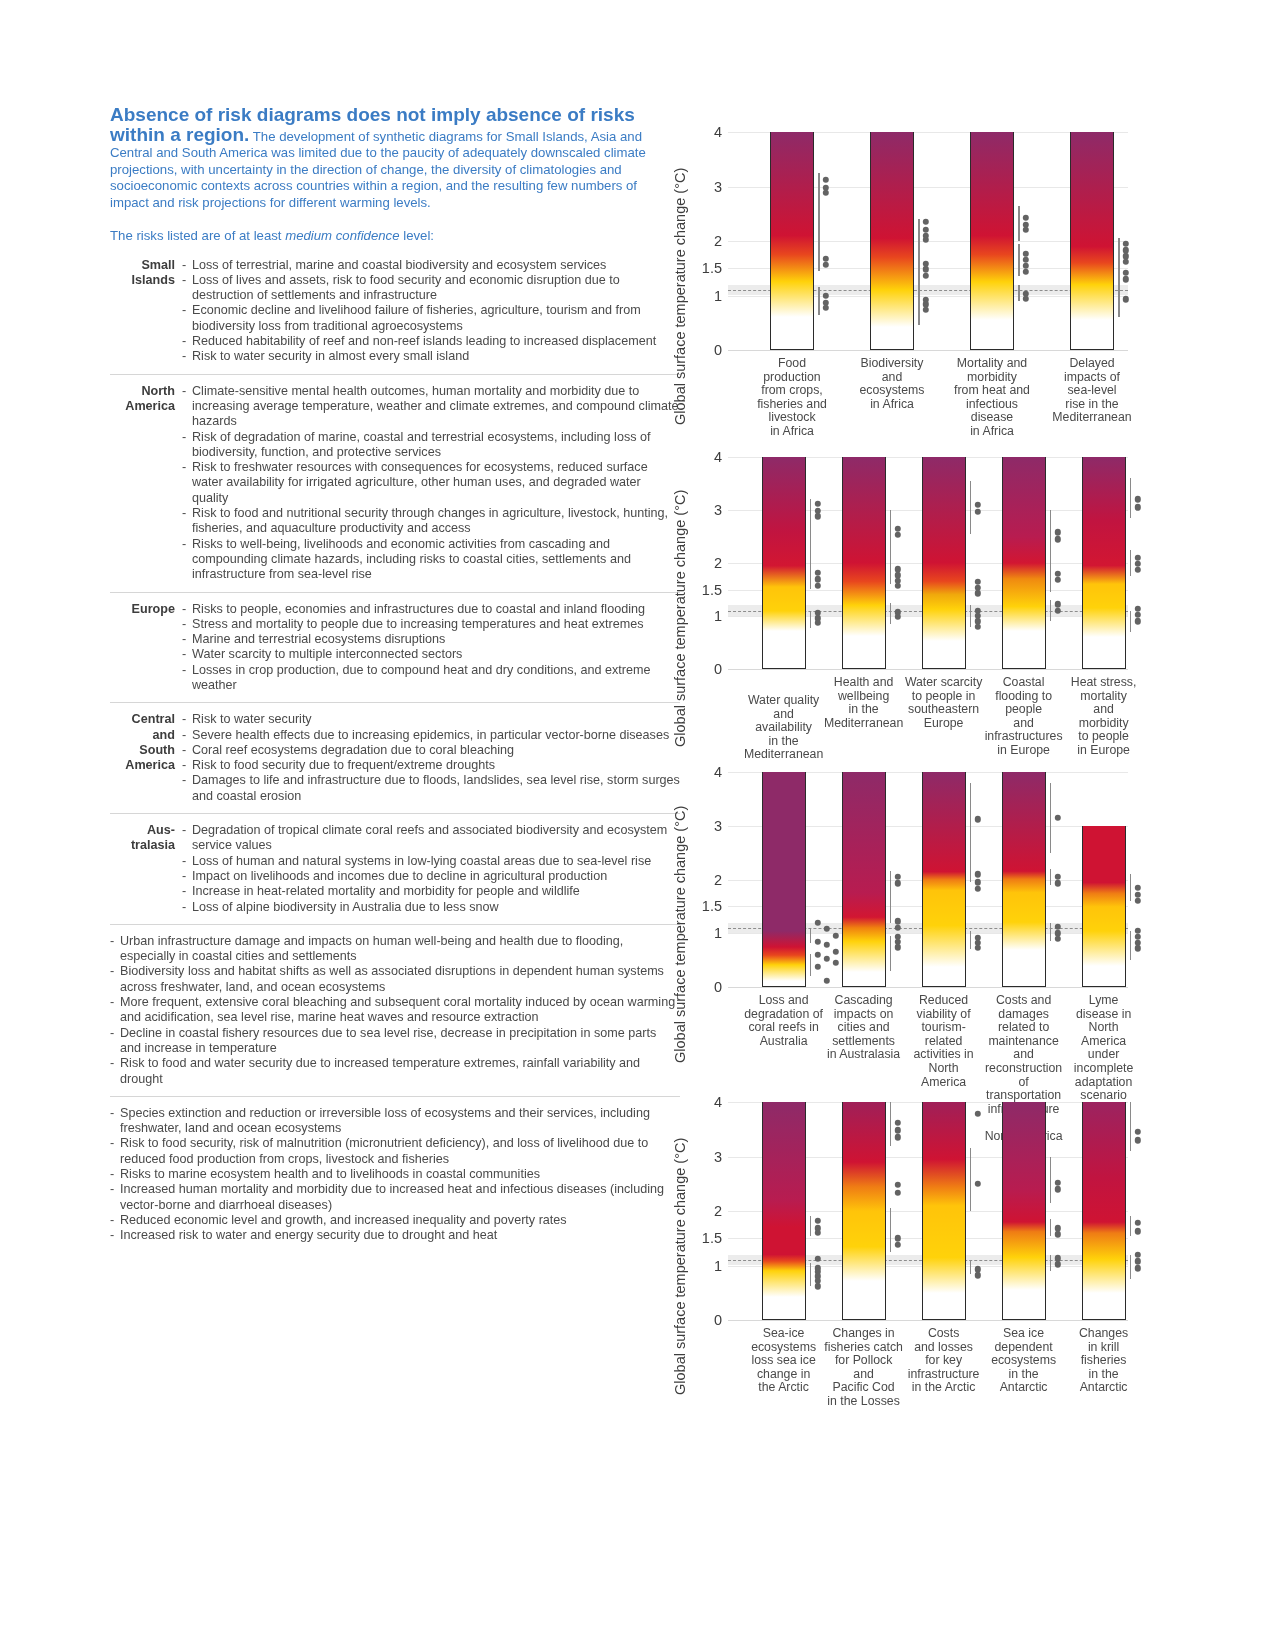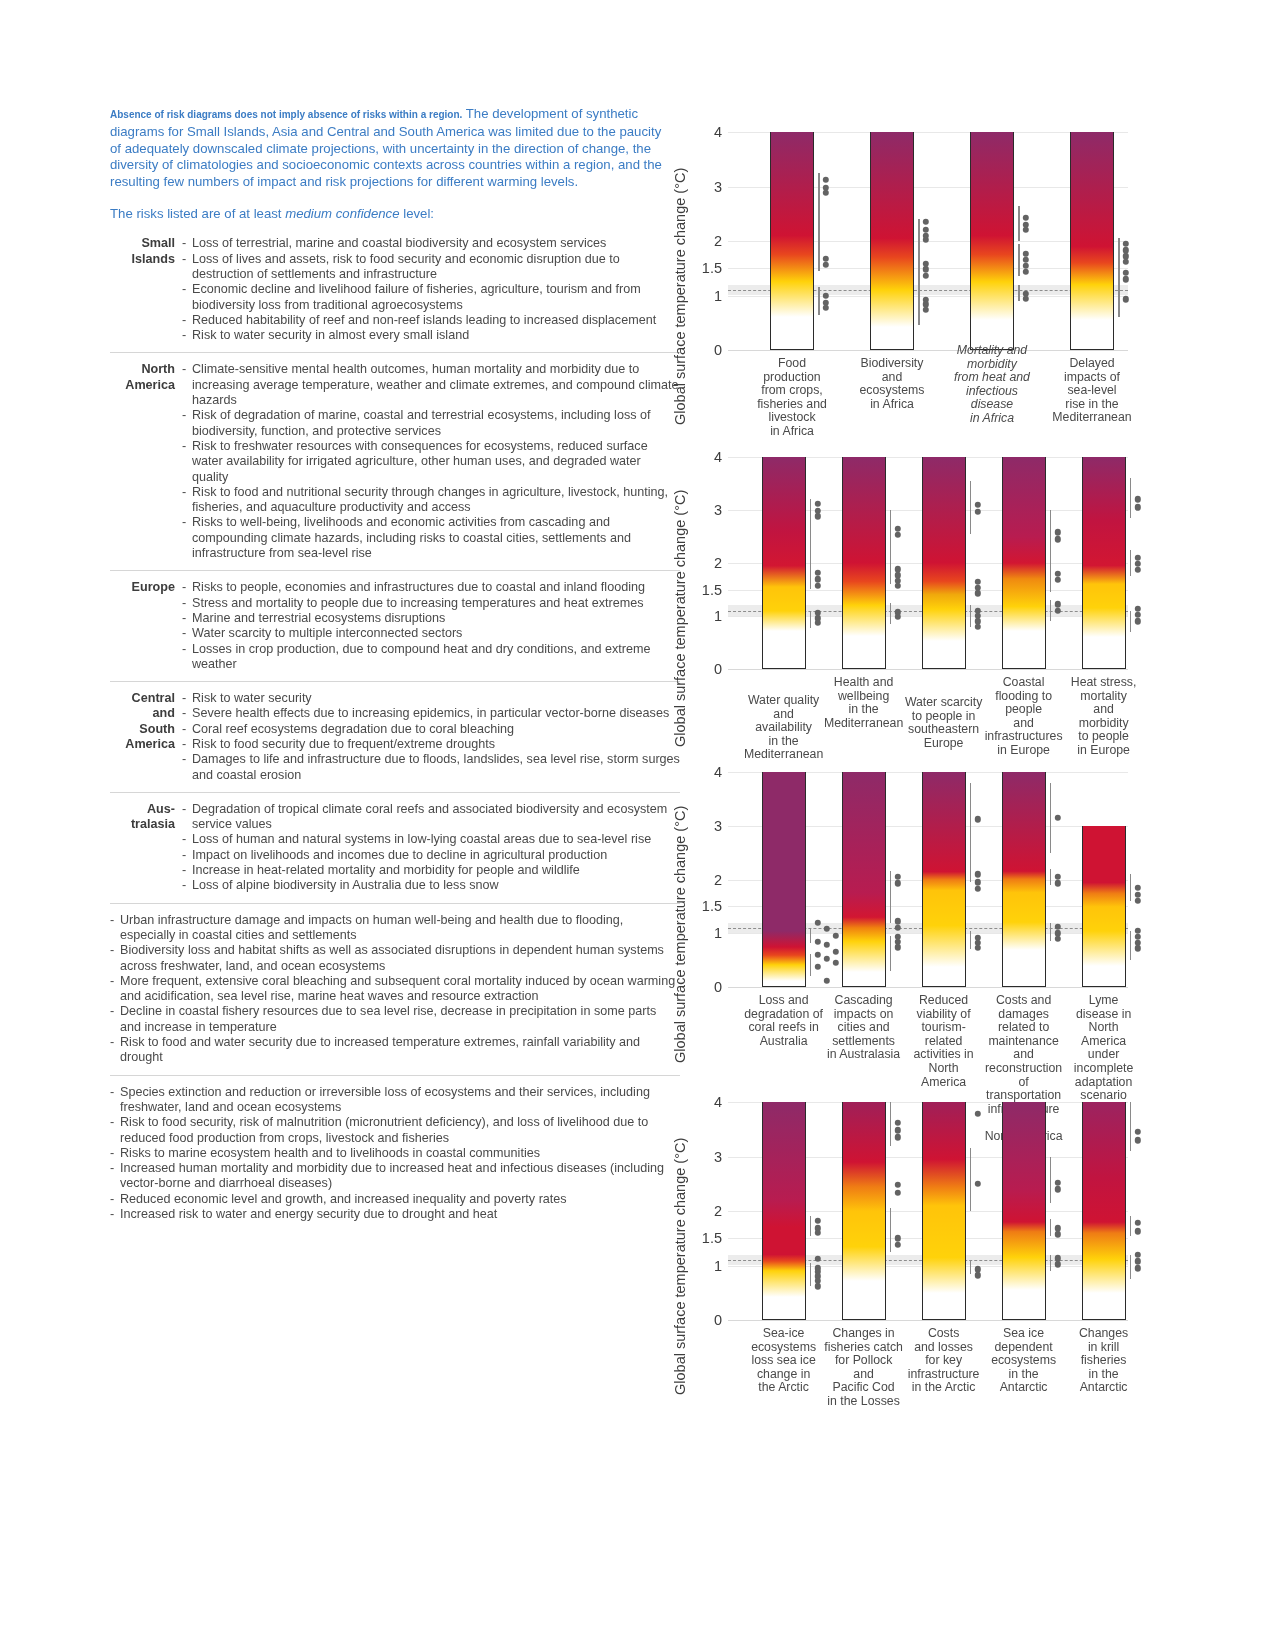--- a/index.html
+++ b/index.html
@@ -29,21 +29,21 @@
   }
   .intro-block {
     color:#3b7cc4;
     font-size:13.2px;
     line-height:16.6px;
     margin-left:26px;
     width:554px;
   }
   .intro-block .lead {
     font-weight:bold;
-    font-size:10px;
+    font-size:19px;
     line-height:18px;
   }
   .confidence-line {
     color:#3b7cc4;
     font-size:13.2px;
     margin-left:26px;
     margin-top:16px;
     margin-bottom:13px;
   }
   .confidence-line i { font-style:italic; }
@@ -429,21 +429,21 @@
           <div class="tline" style="left: 290px; top: 152.6px; height: 16.35px;"></div>
           <div class="dot" style="left: 298px; top: 85.565px;"></div>
           <div class="dot" style="left: 298px; top: 92.65px;"></div>
           <div class="dot" style="left: 298px; top: 98.1px;"></div>
           <div class="dot" style="left: 298px; top: 122.08px;"></div>
           <div class="dot" style="left: 298px; top: 128.075px;"></div>
           <div class="dot" style="left: 298px; top: 133.525px;"></div>
           <div class="dot" style="left: 298px; top: 139.52px;"></div>
           <div class="dot" style="left: 298px; top: 161.865px;"></div>
           <div class="dot" style="left: 298px; top: 166.77px;"></div>
-          <div class="xlabel" style="left: 214px; width: 100px; top: 212px; font-style: italic;">Mortality and
+          <div class="xlabel" style="left: 214px; width: 100px; top: 225px;">Mortality and
 morbidity
 from heat and
 infectious
 disease
 in Africa</div>
           <div class="ember" style="left: 342px; top: 0px; height: 218px;">
             <div class="grad" style="top: 0px; bottom: auto; height: 188.025px; background: linear-gradient(rgb(142, 42, 104) 0%, rgb(207, 19, 51) 60.87%, rgb(232, 70, 30) 69.57%, rgb(255, 210, 10) 81.16%, rgb(255, 255, 255) 100%);"></div>
             <div class="frame" style="height: 218px;"></div>
           </div>
           <div class="tline" style="left: 390px; top: 106.275px; height: 43.6px;"></div>
@@ -525,21 +525,21 @@
           <div class="tline" style="left: 241.6px; top: 148.4px; height: 21.2px;"></div>
           <div class="dot" style="left: 249.6px; top: 47.7px;"></div>
           <div class="dot" style="left: 249.6px; top: 54.59px;"></div>
           <div class="dot" style="left: 249.6px; top: 125.08px;"></div>
           <div class="dot" style="left: 249.6px; top: 130.91px;"></div>
           <div class="dot" style="left: 249.6px; top: 136.21px;"></div>
           <div class="dot" style="left: 249.6px; top: 153.7px;"></div>
           <div class="dot" style="left: 249.6px; top: 159px;"></div>
           <div class="dot" style="left: 249.6px; top: 164.3px;"></div>
           <div class="dot" style="left: 249.6px; top: 169.6px;"></div>
-          <div class="xlabel" style="left: 175.6px; width: 80px; top: 219px; margin-top: 20px;">Water scarcity
+          <div class="xlabel" style="left: 175.6px; width: 80px; top: 219px;">Water scarcity
 to people in
 southeastern
 Europe</div>
           <div class="ember" style="left: 273.6px; top: 0px; height: 212px;">
             <div class="grad" style="top: 0px; bottom: auto; height: 173.84px; background: linear-gradient(rgb(142, 42, 104) 0%, rgb(184, 28, 80) 45.73%, rgb(210, 22, 50) 60.98%, rgb(240, 138, 16) 70.12%, rgb(255, 210, 10) 85.98%, rgb(255, 255, 255) 100%);"></div>
             <div class="frame" style="height: 212px;"></div>
           </div>
           <div class="tline" style="left: 321.6px; top: 53px; height: 60.95px;"></div>
           <div class="tline" style="left: 321.6px; top: 113.95px; height: 21.2px;"></div>
           <div class="tline" style="left: 321.6px; top: 143.1px; height: 21.2px;"></div>

